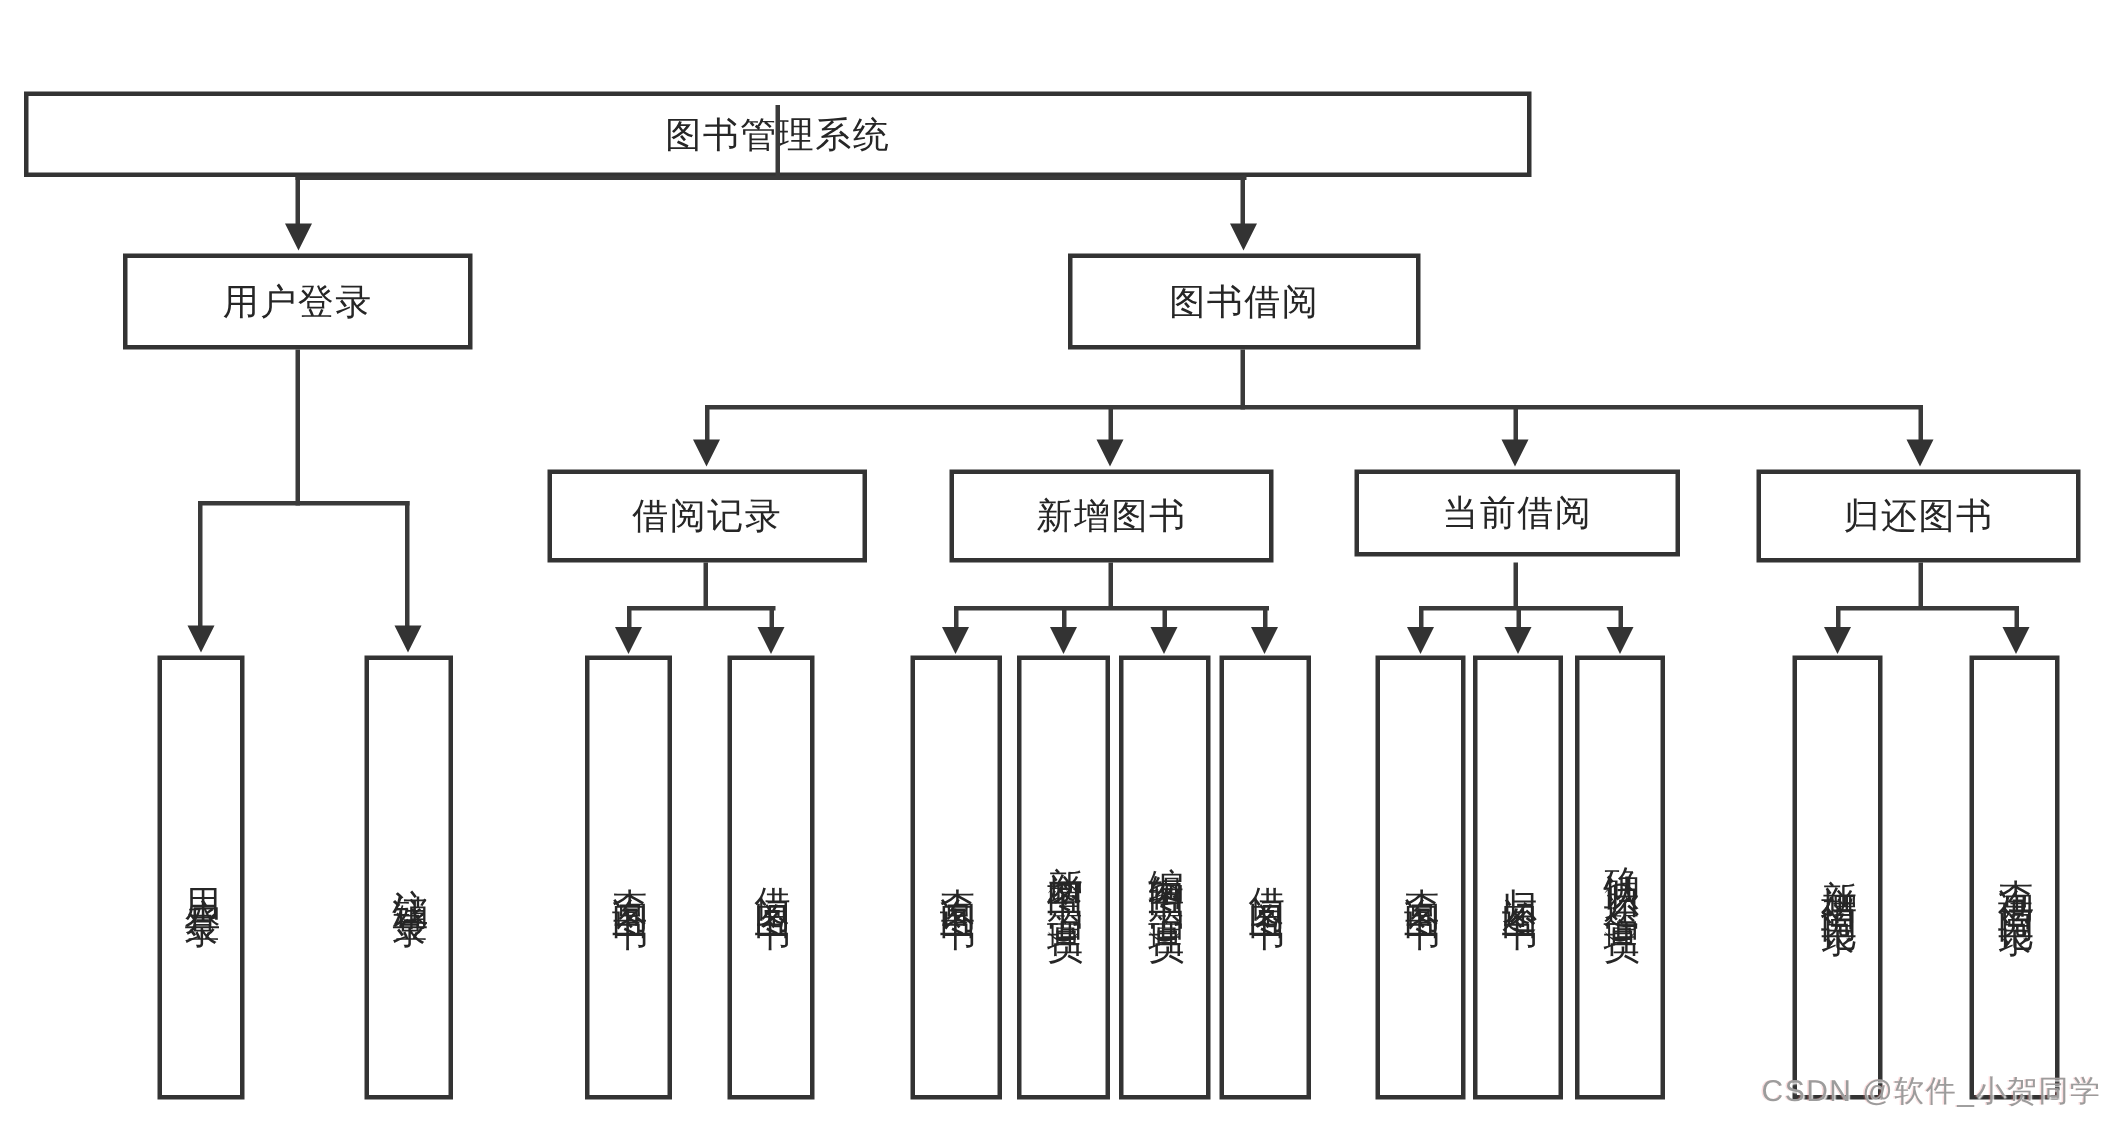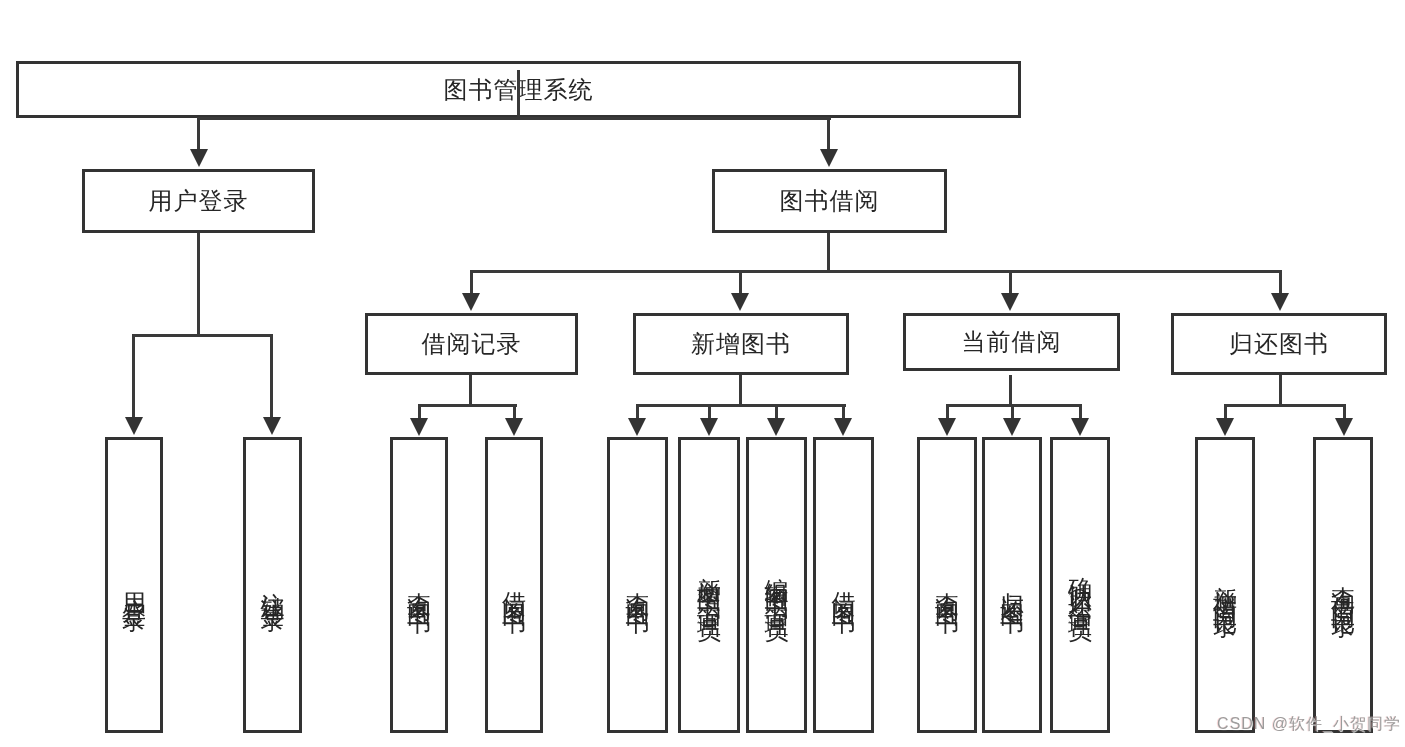--- a/index.html
+++ b/index.html
@@ -17,21 +17,21 @@
   .line{position:absolute;background:#3a3a3a;}
   .v{width:3px;}
   .h{height:3px;}
   .tri{
     position:absolute;width:0;height:0;
     border-left:9px solid transparent;border-right:9px solid transparent;
     border-top:18px solid #333333;
   }
   .watermark{
     position:absolute;right:4px;top:714px;
-    font-size:16px;color:#9c9c9c;letter-spacing:1px;
+    font-size:20px;color:#9c9c9c;letter-spacing:1px;
     text-shadow:1px 1px 1px rgba(255,255,255,0.9), -1px 0 0 rgba(244,120,120,0.25);
   }
 </style>
 </head>
 <body>
 
 <div id="canvas">
 
   <div class="box" style="left:16px;top:13px;width:1005px;height:57px;margin-top:48px;">
     <span>图书管理系统</span>

